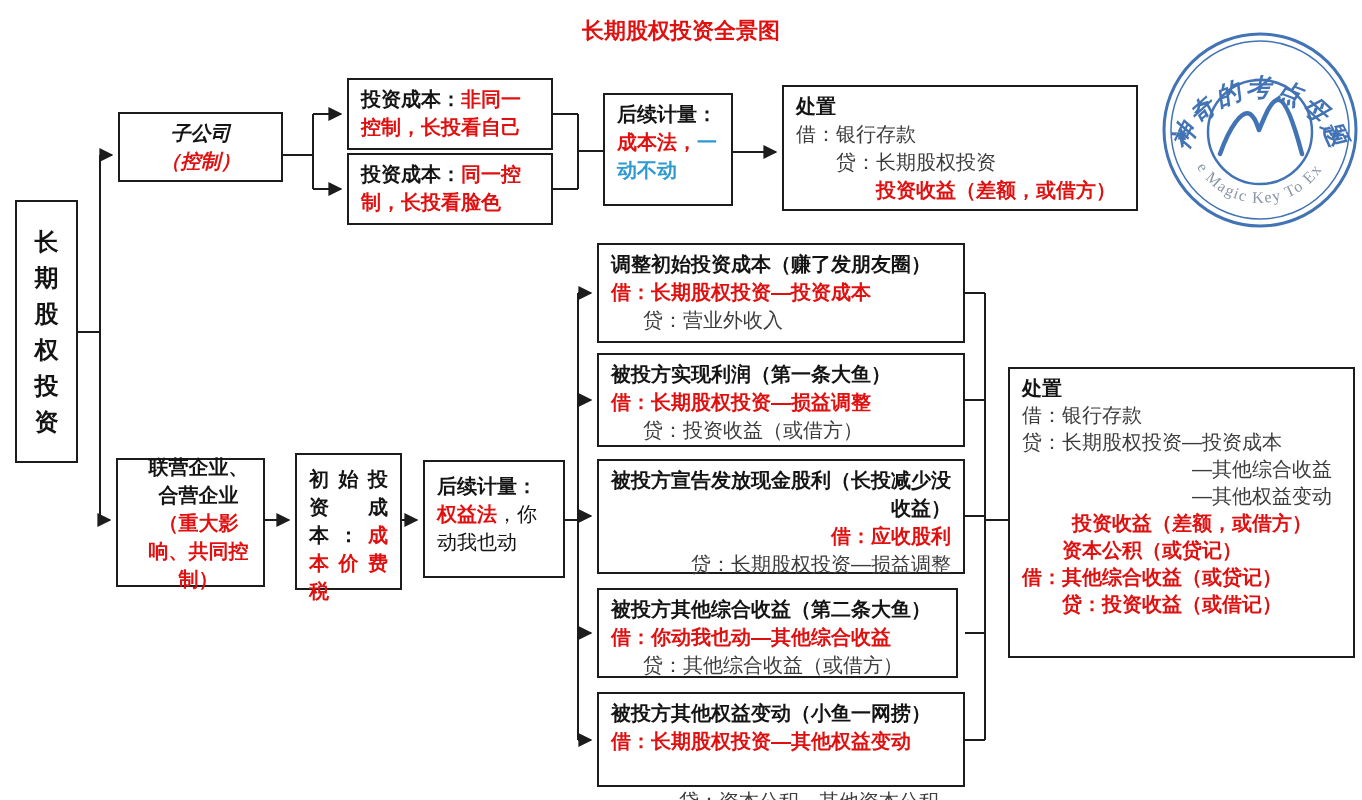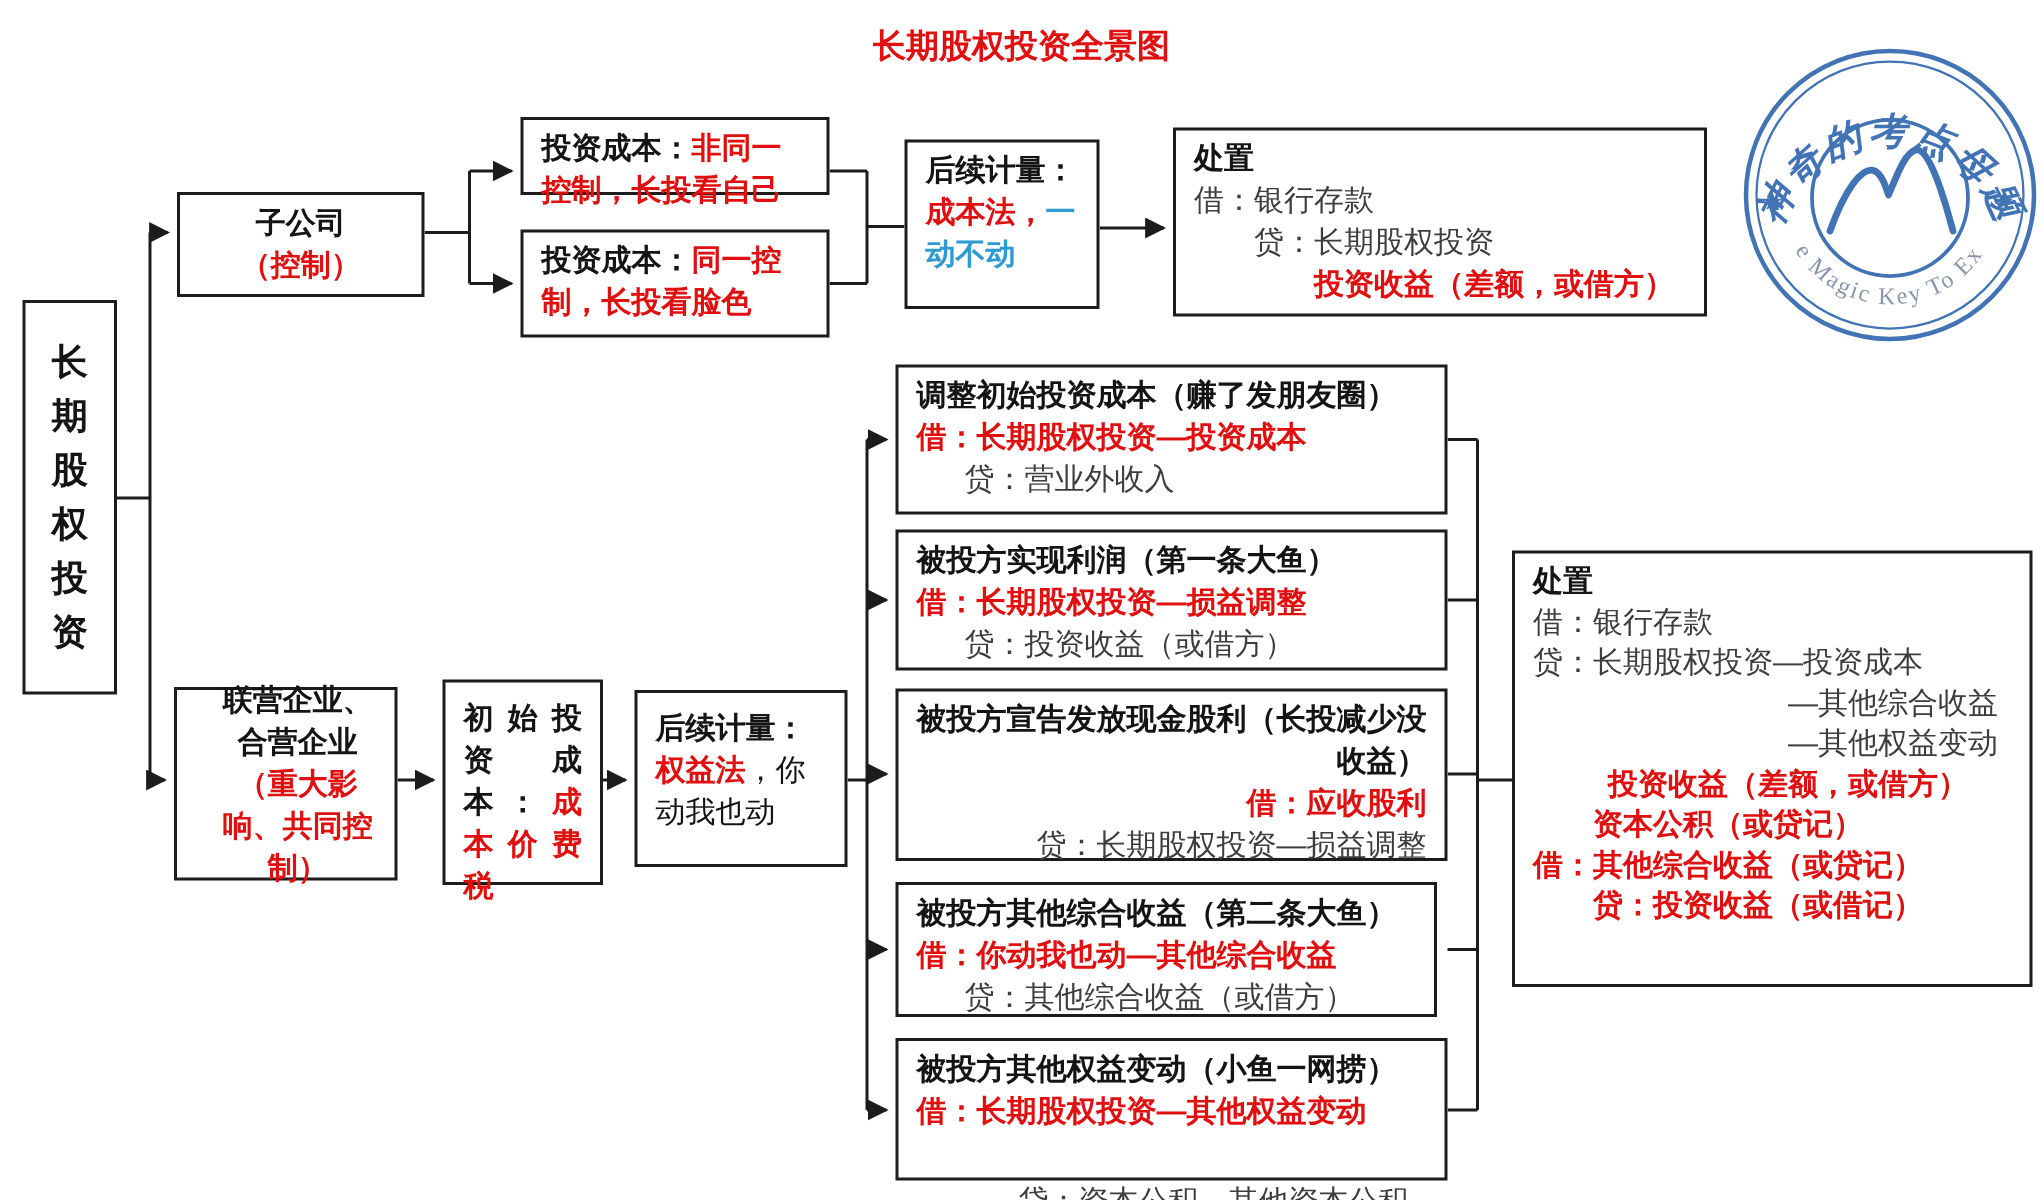--- a/index.html
+++ b/index.html
@@ -87,26 +87,26 @@
       <path d="M 985 520 L 1008 520"></path>
     </g>
   </svg>
 
   <div class="title">长期股权投资全景图</div>
 
   <div class="box center" style="left:15px;top:200px;width:63px;height:263px;">
     <div class="vert-text">长期股权投资</div>
   </div>
 
-  <div class="box center" style="left:118px;top:128px;width:165px;height:70px;">
+  <div class="box center" style="left:118px;top:112px;width:165px;height:70px;font-style:italic;">
     <span class="bold">子公司</span>
     <span class="red">（控制）</span>
   </div>
 
-  <div class="box pad" style="left:347px;top:78px;width:206px;height:52px;">
+  <div class="box pad" style="left:347px;top:78px;width:206px;height:72px;">
     <span class="bold">投资成本：</span><span class="red">非同一控制，长投看自己</span>
   </div>
 
   <div class="box pad" style="left:347px;top:153px;width:206px;height:72px;">
     <span class="bold">投资成本：</span><span class="red">同一控制，长投看脸色</span>
   </div>
 
   <div class="box pad" style="left:603px;top:93px;width:130px;height:113px;">
     <span class="bold">后续计量：</span><span class="red">成本法，</span><span class="blue">一动不动</span>
   </div>

